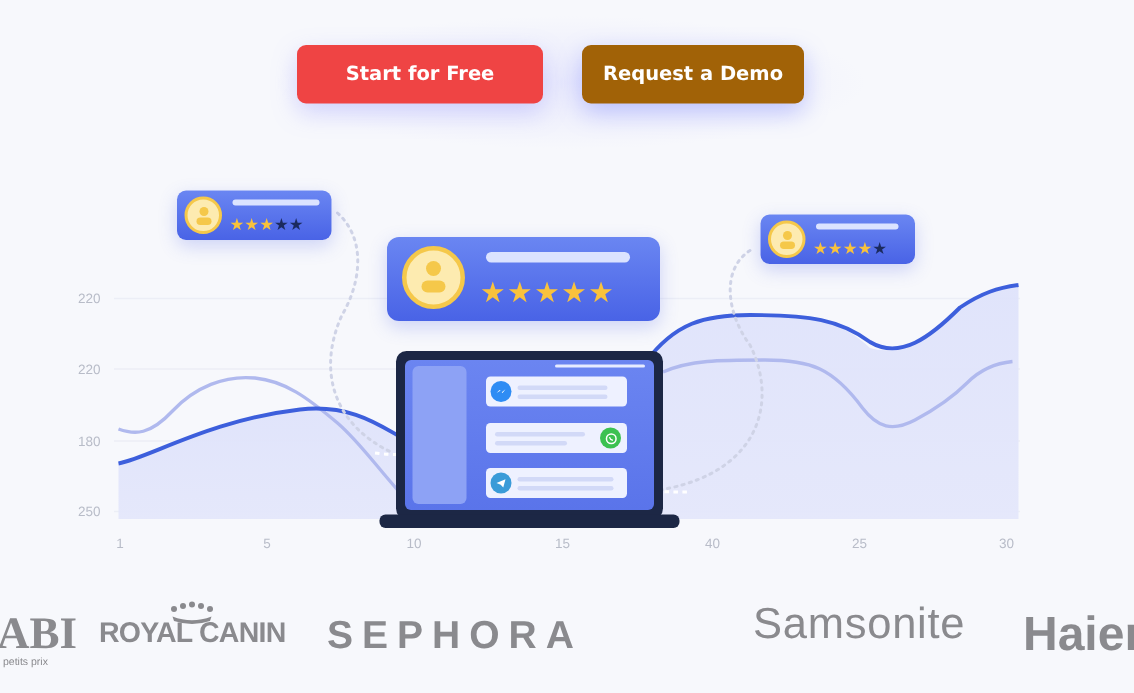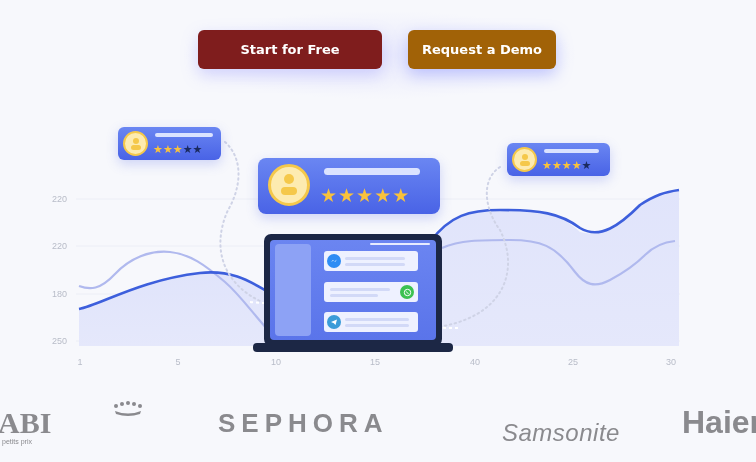--- a/index.html
+++ b/index.html
@@ -12,21 +12,21 @@
     .hero-glow {
       position: absolute; left: 180px; top: 10px; width: 400px; height: 90px;
       background: radial-gradient(ellipse at center, rgba(170,170,255,0.18), rgba(247,248,252,0) 70%);
     }
     .cta-row { position: absolute; top: 30px; left: 198px; display: flex; gap: 26px; }
     .btn {
       height: 39px; border-radius: 6px; border: none; color: #fff;
       font-family: "DejaVu Sans", sans-serif; font-weight: bold; font-size: 13px;
       display: flex; align-items: center; justify-content: center; cursor: pointer;
     }
-    .btn-primary { width: 184px; background: #7f1d1d; box-shadow: 0 6px 16px rgba(140,140,255,0.35); }
+    .btn-primary { width: 164px; background: #ef4444; box-shadow: 0 6px 16px rgba(140,140,255,0.35); }
     .btn-secondary { width: 148px; background: #a16207; box-shadow: 0 6px 16px rgba(110,120,255,0.4); }
 
     .chart { position: absolute; left: 0; top: 0; width: 756px; height: 400px; }
     .chart svg { position: absolute; left: 0; top: 0; }
     .y-tick { position: absolute; left: 52px; font-size: 9px; color: #b8bcc8; font-family: "Liberation Sans", sans-serif; }
     .x-tick { position: absolute; top: 357px; font-size: 9px; color: #b8bcc8; font-family: "Liberation Sans", sans-serif; transform: translateX(-50%); }
 
     .review-card {
       position: absolute; border-radius: 6px;
       background: linear-gradient(180deg, #6a86f2 0%, #4963e6 100%);
@@ -194,30 +194,33 @@
       <div class="l2" style="left:21px; top:12px; width:64px;"></div>
     </div>
   </div>
 </div>
 <div class="laptop-base"></div>
 
 <div class="logos">
   <div class="logo" style="left:-2px; top:10px; font-family:'Liberation Serif', serif; font-weight:bold; font-size:30px;">ABI</div>
   <div class="logo" style="left:2px; top:42px; font-size:7px;">petits prix</div>
 
+  <div class="logo" style="left:66px; top:16px; font-weight:bold; font-size:19px; letter-spacing:-0.5px;">
+    <span>ROYAL CANIN</span>
+  </div>
   <svg style="position:absolute; left:112px; top:4px;" width="32" height="16" viewBox="0 0 32 16">
     <g fill="#8a8a8e">
         <circle cx="4" cy="6" r="2"></circle>
         <circle cx="10" cy="4" r="2"></circle>
         <circle cx="16" cy="3" r="2"></circle>
         <circle cx="22" cy="4" r="2"></circle>
         <circle cx="28" cy="6" r="2"></circle>
         <path d="M3,11 Q16,16 29,11 L28,14 Q16,18 4,14 Z"></path>
       </g>
   </svg>
 
   <div class="logo" style="left:218px; top:12px; font-size:26px; letter-spacing:6px; font-weight:bold;">SEPHORA</div>
 
 
-  <div class="logo" style="left:502px; top:23px; font-size:24px; letter-spacing:0.5px;font-style:italic;">Samsonite</div>
+  <div class="logo" style="left:502px; top:4px; font-size:29px; letter-spacing:0.5px;">Samsonite</div>
 
   <div class="logo" style="left:682px; top:8px; font-size:32px; font-weight:bold;">Haier</div>
 </div>
 
 </body></html>

